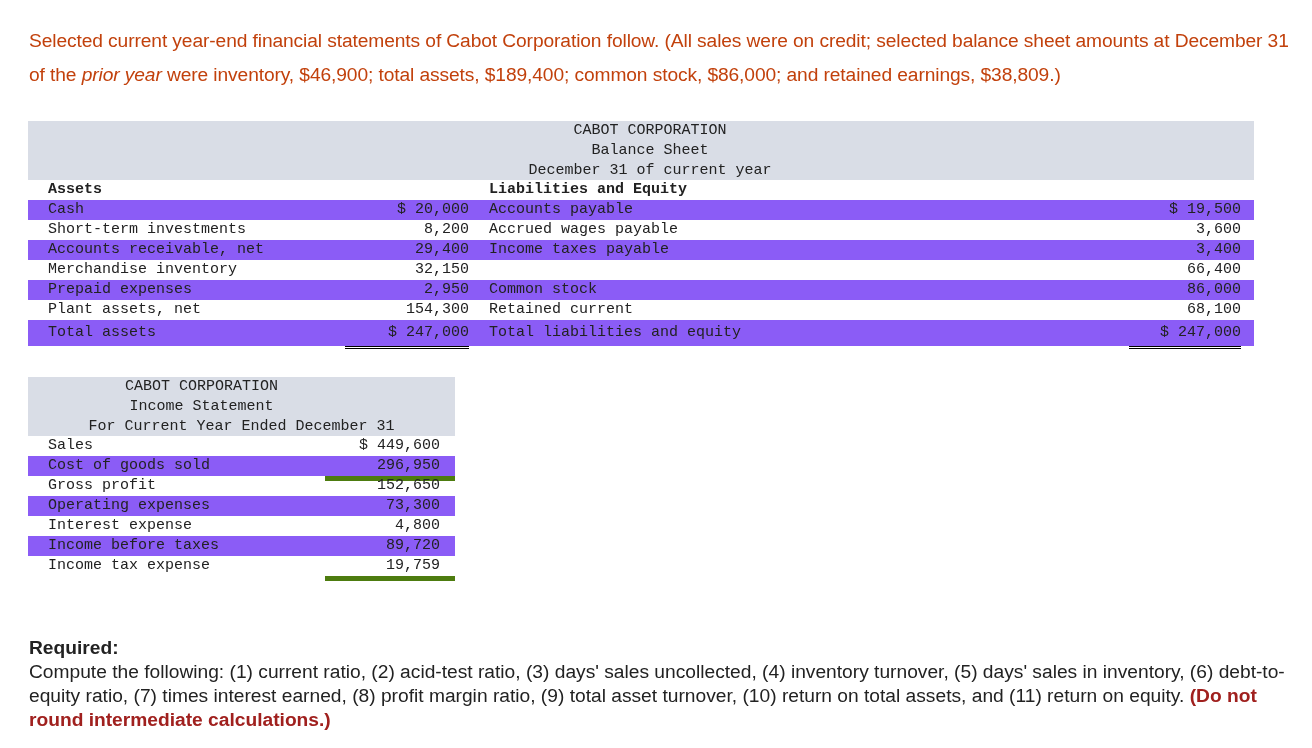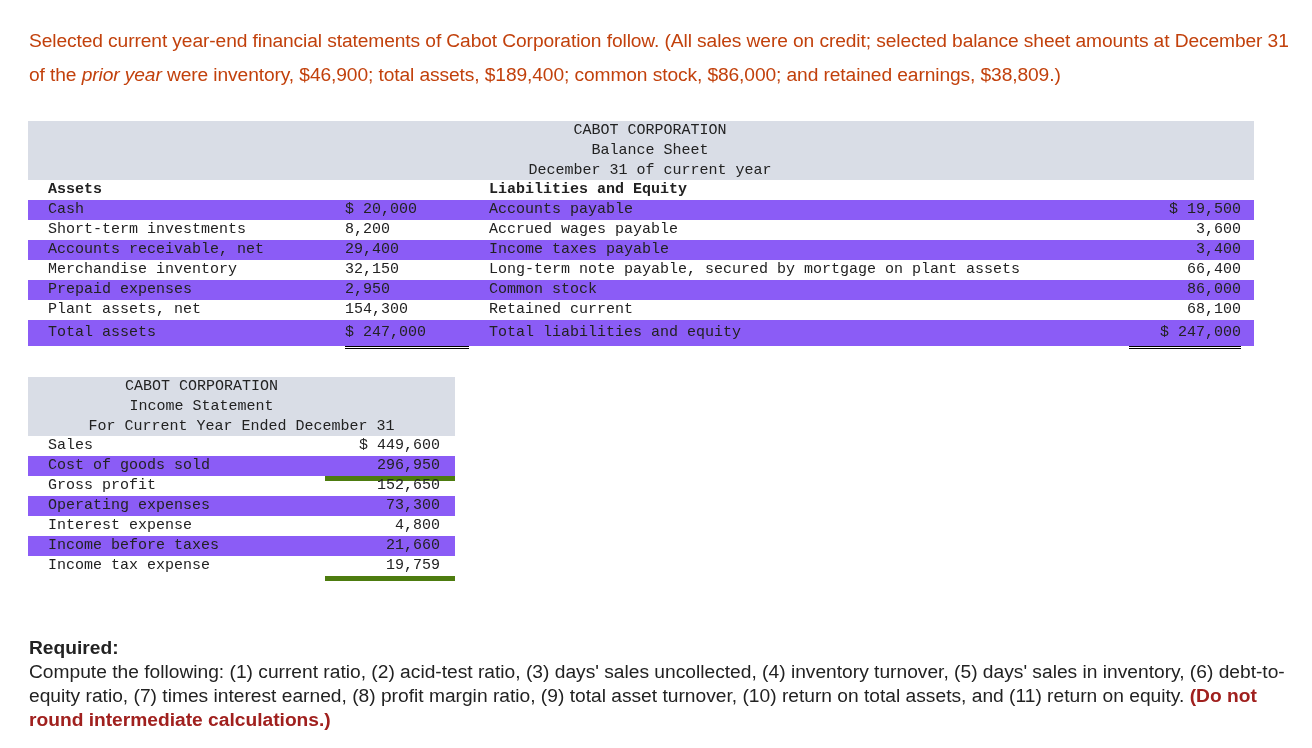--- a/index.html
+++ b/index.html
@@ -16,21 +16,21 @@
   .bs .hdr .title { position: absolute; left: 472px; width: 300px; text-align: center; font-size: 15px; line-height: 20px; }
   .row { position: relative; height: 20px; font-size: 15px; line-height: 20px; white-space: pre; }
   .row.alt { background: #8b5cf6; }
   .row.total { height: 26px; line-height: 26px; }
   .cell { position: absolute; top: 0; }
   .bold { font-weight: bold; }
   .ul { border-bottom: 5px solid #4d7c0f; }
   .dul { border-bottom: 3px double #000; }
 
   .bs .l-label { left: 20px; }
-  .bs .l-amt { left: 317px; width: 124px; text-align: left; }
+  .bs .l-amt { left: 317px; width: 124px; text-align: right; }
   .bs .r-label { left: 461px; }
   .bs .r-amt { left: 1101px; width: 112px; text-align: right; }
 
   
   .is { position: absolute; left: 28px; top: 377px; width: 427px; }
   .is .hdr { background: #d9dde6; height: 59px; position: relative; }
   .is .hdr .title { position: absolute; left: 0; width: 427px; font-size: 15px; line-height: 20px; text-align: center; }
   .is .l-label { left: 20px; }
   .is .amt-wrap { left: 297px; width: 130px; text-align: right; }
   .is .amt-wrap span { display: inline-block; padding-right: 15px; }
@@ -68,21 +68,20 @@
   </div>
   <div class="row alt">
     <span class="cell l-label">Accounts receivable, net</span>
     <span class="cell l-amt">29,400</span>
     <span class="cell r-label">Income taxes payable</span>
     <span class="cell r-amt">3,400</span>
   </div>
   <div class="row">
     <span class="cell l-label">Merchandise inventory</span>
     <span class="cell l-amt">32,150</span>
-    <span class="cell r-label">Long-term note payable, secured by mortgage on plant assets</span>
     <span class="cell r-amt">66,400</span>
   </div>
   <div class="row alt">
     <span class="cell l-label">Prepaid expenses</span>
     <span class="cell l-amt">2,950</span>
     <span class="cell r-label">Common stock</span>
     <span class="cell r-amt">86,000</span>
   </div>
   <div class="row">
     <span class="cell l-label">Plant assets, net</span>
@@ -119,21 +118,21 @@
   <div class="row alt">
     <span class="cell l-label">Operating expenses</span>
     <span class="cell amt-wrap"><span>73,300</span></span>
   </div>
   <div class="row">
     <span class="cell l-label">Interest expense</span>
     <span class="cell amt-wrap ul" style="height:20px"><span>4,800</span></span>
   </div>
   <div class="row alt">
     <span class="cell l-label">Income before taxes</span>
-    <span class="cell amt-wrap"><span>21,660</span></span>
+    <span class="cell amt-wrap"><span>89,720</span></span>
   </div>
   <div class="row">
     <span class="cell l-label">Income tax expense</span>
     <span class="cell amt-wrap ul" style="height:20px"><span>19,759</span></span>
   </div>
 </div>
 
 <div class="req sans">
   <div class="heading">Required:</div>
   <div><span>Compute the following: (1) current ratio, (2) acid-test ratio, (3) days' sales uncollected, (4) inventory turnover, (5) days' sales in inventory, (6) debt-to-equity ratio, (7) times interest earned, (8) profit margin ratio, (9) total asset turnover, (10) return on total assets, and (11) return on equity. </span><span class="warn">(Do not round intermediate calculations.)</span></div>

